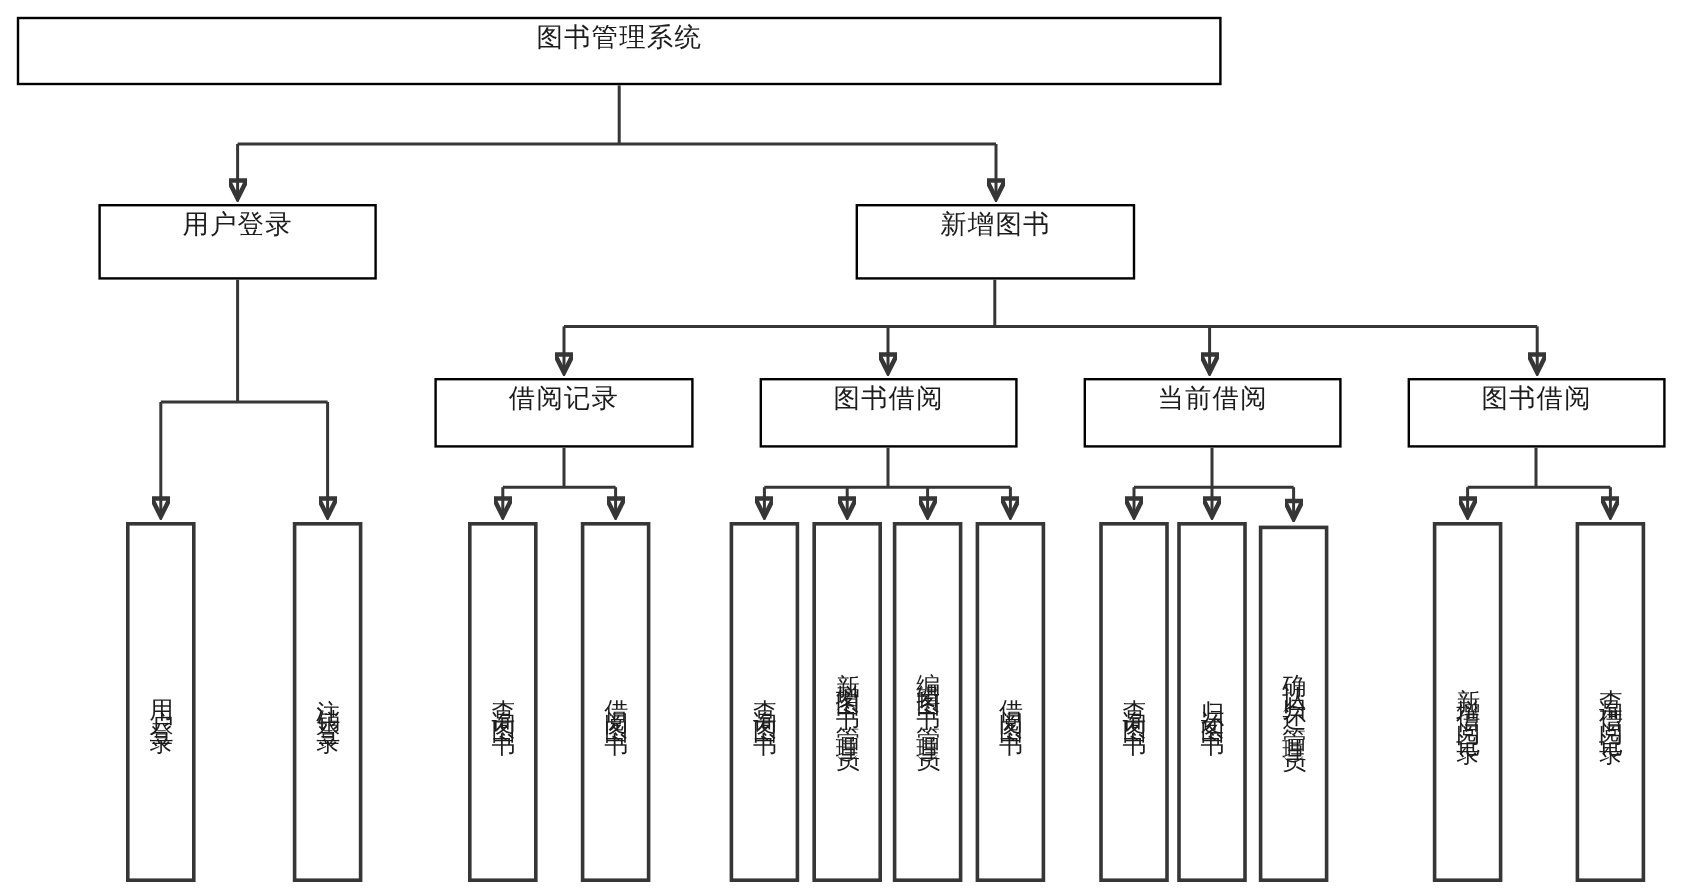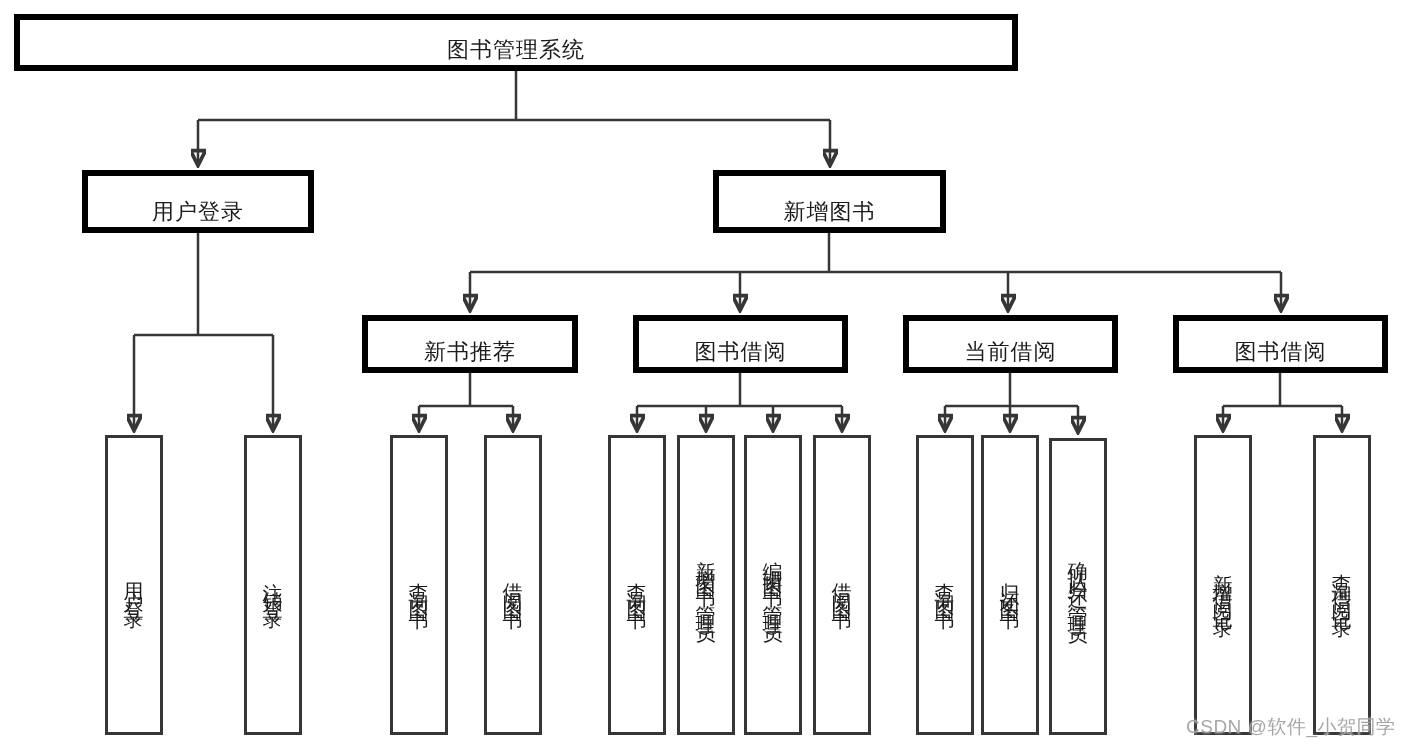--- a/index.html
+++ b/index.html
@@ -7,22 +7,22 @@
     position:relative;
     width:1405px;height:747px;
     background:#ffffff;
     font-family:"Liberation Sans","DejaVu Sans",sans-serif;
     overflow:hidden;
   }
   .wires{position:absolute;left:0;top:0;width:1405px;height:747px;}
   .wires path{stroke:#363636;stroke-width:2.5;fill:none;}
   .hbox{
     position:absolute;box-sizing:border-box;
-    border:6px solid #000000;background:#ffffff;
-    display:flex;align-items:flex-end;justify-content:center;
+    border:2px solid #000000;background:#ffffff;
+    display:flex;align-items:flex-start;justify-content:center;
   }
   .hbox span{font-size:22px;color:#1c1c1c;letter-spacing:1px;}
   .vbox{
     position:absolute;box-sizing:border-box;
     top:435px;width:58px;height:300px;
     border:3px solid #363636;background:#ffffff;
     display:flex;align-items:center;justify-content:center;
   }
   .vbox span{
     writing-mode:vertical-rl;text-orientation:mixed;
@@ -87,21 +87,21 @@
   </div>
 
   <div class="hbox" style="left:82px;top:170px;width:232px;height:63px;">
     <span>用户登录</span>
   </div>
   <div class="hbox" style="left:713px;top:170px;width:233px;height:63px;">
     <span>新增图书</span>
   </div>
 
   <div class="hbox" style="left:362px;top:315px;width:216px;height:58px;">
-    <span>新书推荐</span>
+    <span>借阅记录</span>
   </div>
   <div class="hbox" style="left:903px;top:315px;width:215px;height:58px;">
     <span>当前借阅</span>
   </div>
   <div class="hbox" style="left:633px;top:315px;width:215px;height:58px;">
     <span>图书借阅</span>
   </div>
   <div class="hbox" style="left:1173px;top:315px;width:215px;height:58px;">
     <span>图书借阅</span>
   </div>
@@ -143,14 +143,13 @@
     <span>确认归还（管理员）</span>
   </div>
 
   <div class="vbox" style="left:1194px;">
     <span>新增借阅记录</span>
   </div>
   <div class="vbox" style="left:1313px;">
     <span>查询借阅记录</span>
   </div>
 
-  <div class="watermark">CSDN @软件_小贺同学</div>
 </div>
 
 </body></html>

